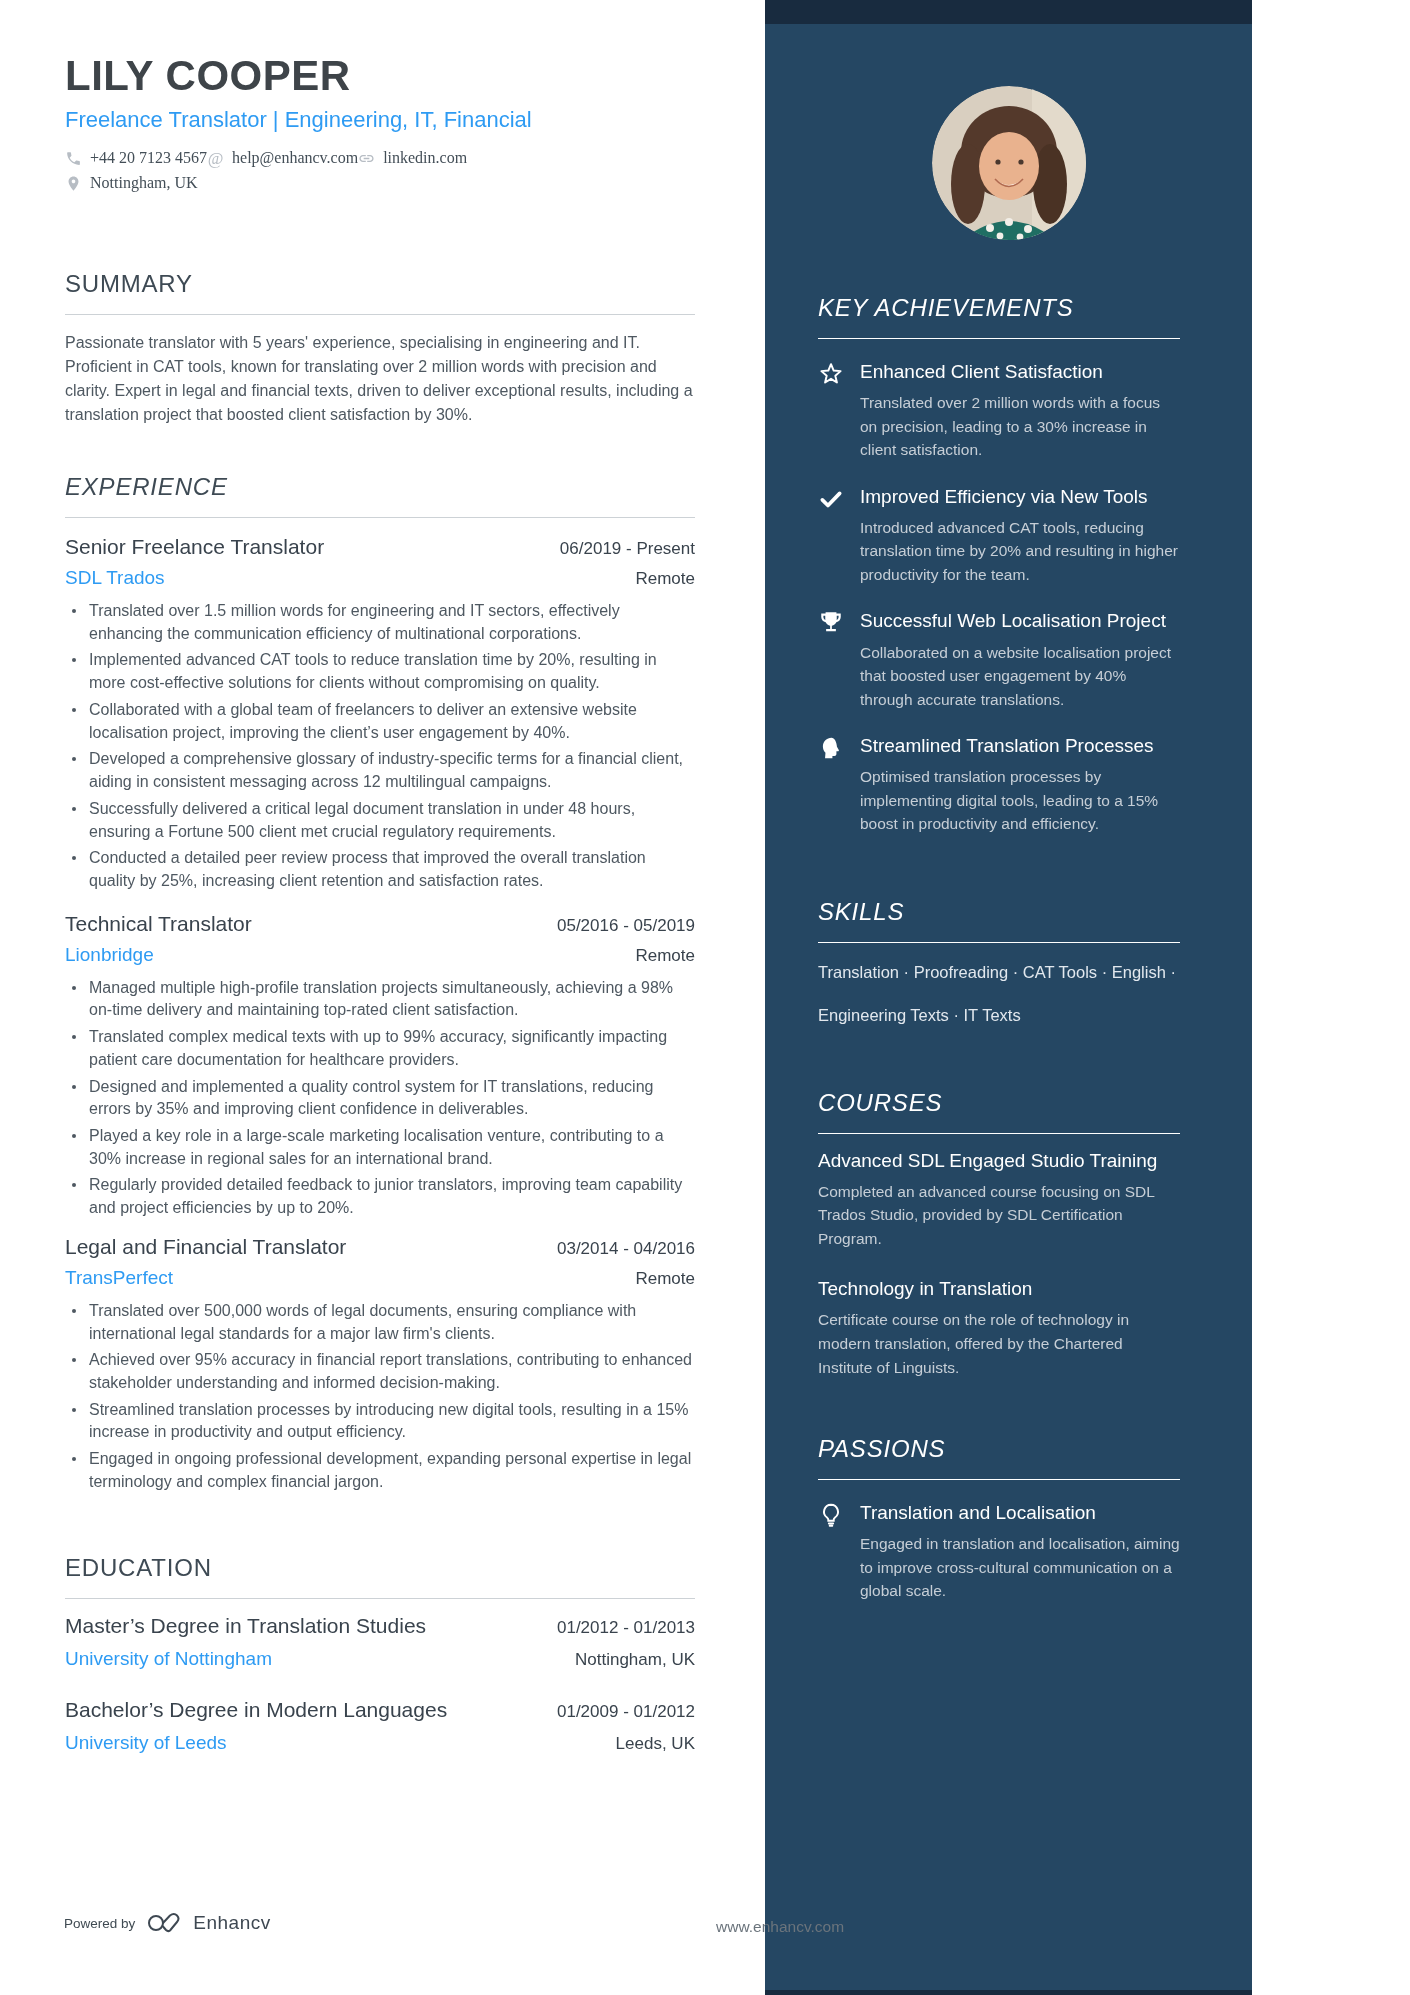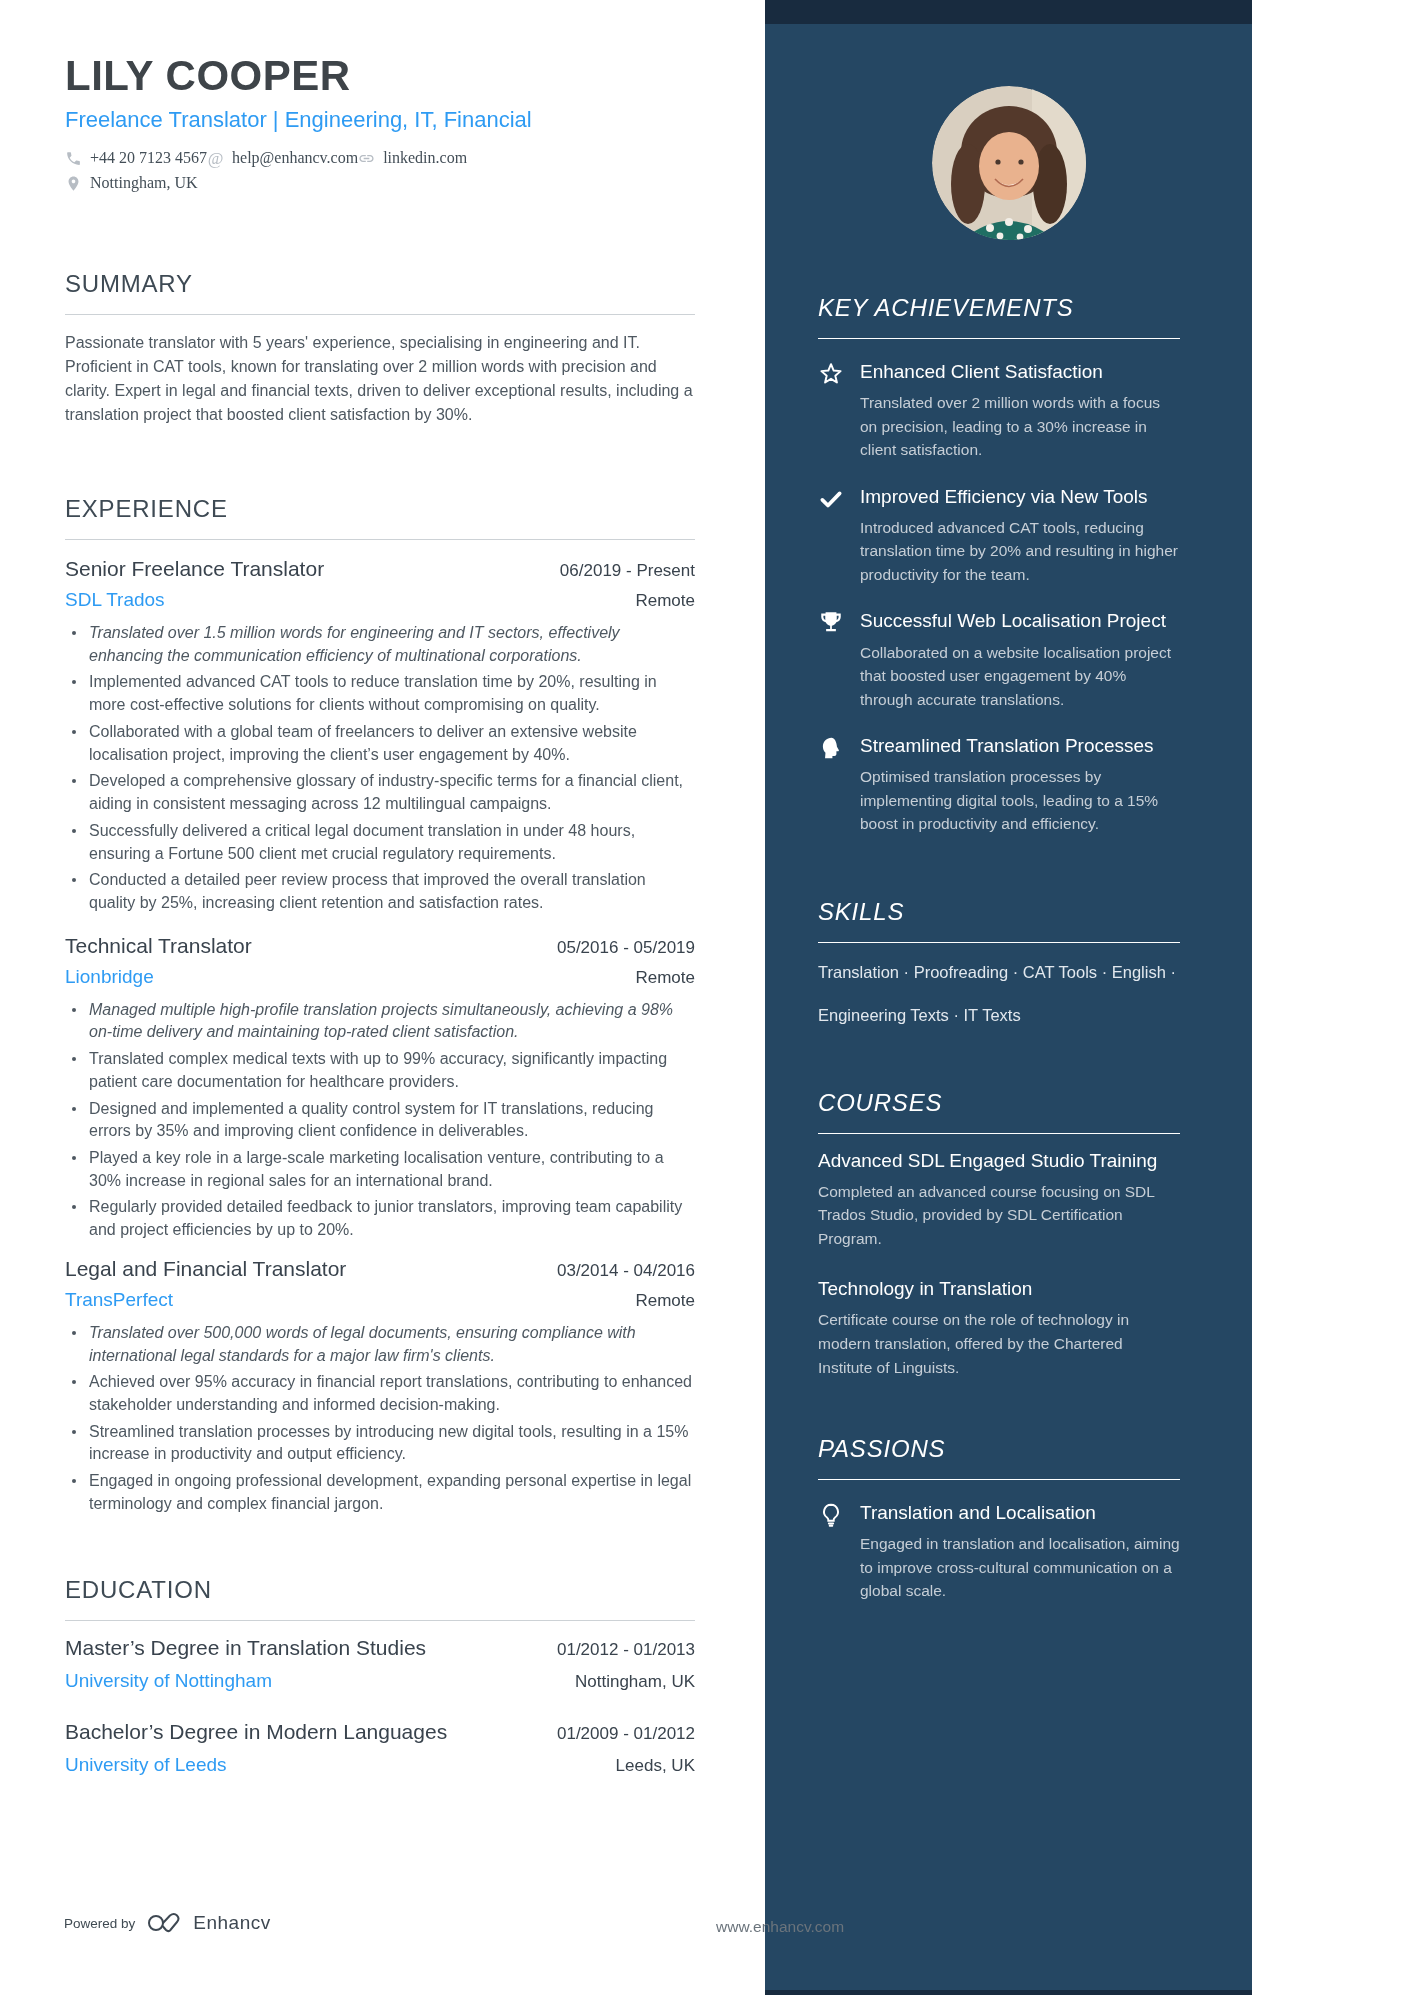--- a/index.html
+++ b/index.html
@@ -17,35 +17,35 @@
   .name { margin-top: 52px; font-size: 42px; line-height: 1.12; font-weight: 700; letter-spacing: .5px; color: #3e4449; }
   .subtitle { margin-top: 8px; font-size: 22px; color: #2e9bf3; }
   .contact { margin-top: 16px; }
   .contact-row { display: flex; align-items: center; margin-top: 7px; font-family: Liberation Serif, serif; }
   .contact-item { display: flex; align-items: center; gap: 8px; font-size: 16px; color: #434e57; }
   .cicon { width: 17px; height: 17px; flex: 0 0 auto; display: inline-flex; align-items: center; justify-content: center; }
   .cicon svg { width: 17px; height: 17px; fill: #b7bdc4; }
   .cicon.at { font-size: 17px; color: #b7bdc4; font-weight: 400; line-height: 1; }
 
   h2.sec { margin-top: 78px; font-size: 24px; font-weight: 500; letter-spacing: .8px; color: #3e4a54; padding-bottom: 16px; border-bottom: 1px solid #cdd2d6; }
-  h2.sec.exp { margin-top: 68px; }
+  h2.sec.exp { margin-top: 46px; font-style: italic; }
   h2.sec.edu { margin-top: 60px; }
   .summary-text { margin-top: 16px; font-size: 16px; line-height: 1.5; color: #4e5861; }
 
   .job { margin-top: 16px; }
   .job.j2 { margin-top: 18px; }
   .job.j3 { margin-top: 14px; }
   .row { display: flex; justify-content: space-between; align-items: baseline; }
   .job-title, .degree { font-size: 21px; font-weight: 500; color: #39434d; line-height: 26px; }
   .dates, .loc { font-size: 17px; color: #39434d; white-space: nowrap; }
   .company-row { margin-top: 6px; gap: 33px; }
   .company, .school { font-size: 19px; color: #2e9bf3; line-height: 24px; }
   .bullets { margin-top: 10px; list-style: none; }
   .bullets li { position: relative; padding-left: 24px; font-size: 16px; line-height: 1.42; color: #4e5861; margin-top: 4px; }
-  .bullets li:first-child { margin-top: 8px; font-style: italic; }
+  .bullets li:first-child { margin-top: 8px; }
   .bullets li::before { content: ""; position: absolute; left: 7px; top: 9px; width: 4px; height: 4px; border-radius: 50%; background: #4e5861; }
 
   .edu-entry { margin-top: 14px; }
   .edu-entry + .edu-entry { margin-top: 26px; }
   .school-row { margin-top: 8px; }
 
   
   .sidebar { position: absolute; top: 0; right: 0; width: 487px; height: 1995px; background: #254763; }
   .top-strip { height: 24px; background: #182b3f; }
   .bottom-strip { position: absolute; bottom: 0; left: 0; right: 0; height: 5px; background: #182b3f; }

